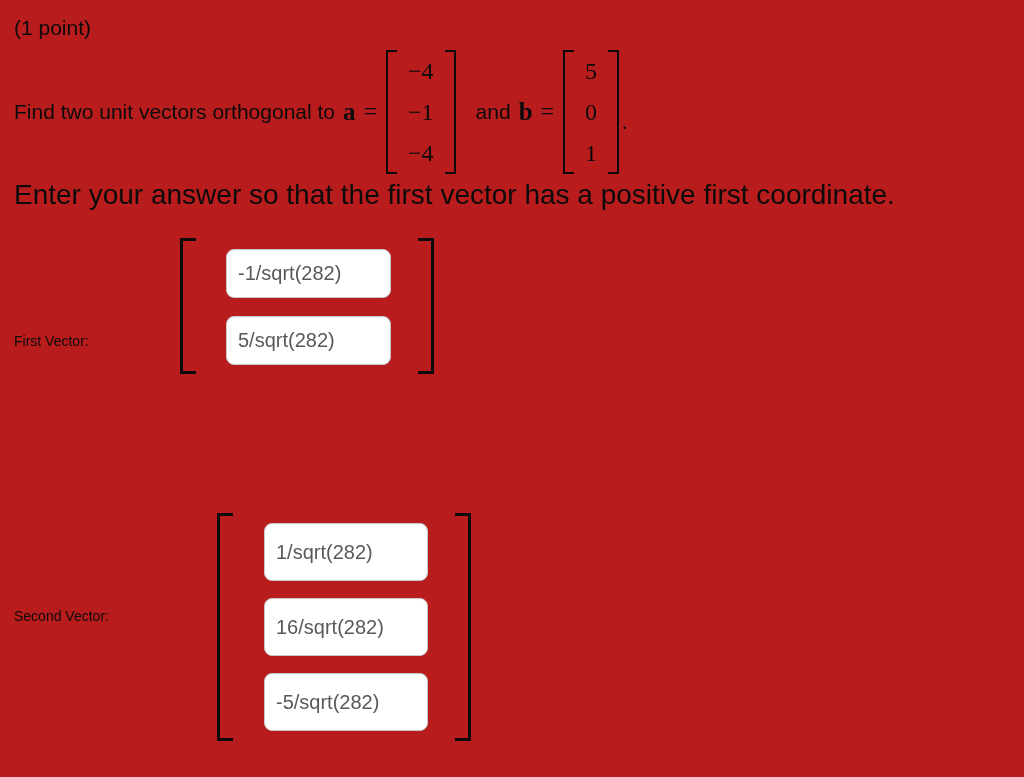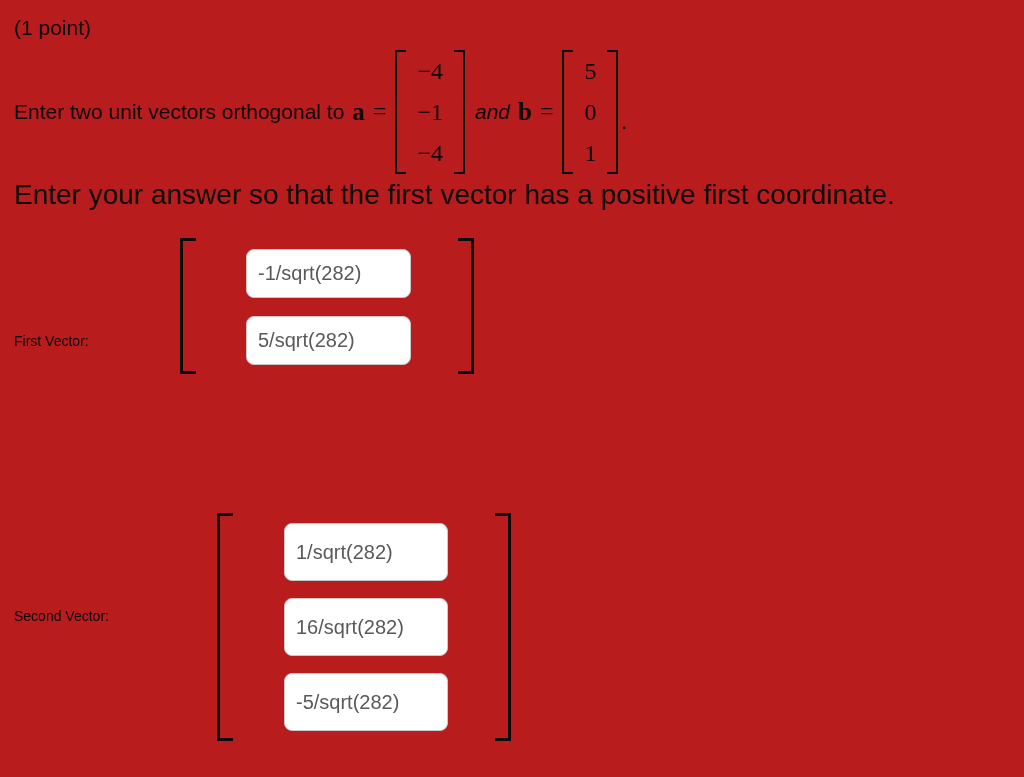--- a/index.html
+++ b/index.html
@@ -29,21 +29,21 @@
   }
   .math-var {
     font-family: "Liberation Serif", serif;
     font-weight: bold; font-size: 25px;
     margin: 0 8px 0 8px;
   }
   .math-eq {
     font-family: "Liberation Serif", serif;
     font-size: 24px; margin-right: 9px;
   }
-  .conj { margin: 0 0 0 10px; font-style: italic; }
+  .conj { margin: 0 0 0 20px; }
   .period {
     font-family: "Liberation Serif", serif;
     font-size: 22px; margin-left: 3px;
     transform: translateY(10px);
   }
 
   
   .mini-matrix { display: flex; align-items: stretch; height: 124px; }
   .mini-bracket { width: 9px; border: 2px solid #0b0b0b; }
   .mini-bracket.left  { border-right: none; }
@@ -58,21 +58,21 @@
   .instruction {
     position: absolute; left: 14px; top: 179px;
     font-size: 28px;
   }
 
   
   .vector-label {
     position: absolute; left: 14px;
     font-size: 14px; transform: translateY(-50%);
   }
-  .vec-matrix { position: absolute; display: flex; align-items: stretch; gap: 20px; }
+  .vec-matrix { position: absolute; display: flex; align-items: stretch; }
   .bracket { width: 13px; border: 3px solid #0b0b0b; }
   .bracket.left  { border-right: none; }
   .bracket.right { border-left: none; }
 
   .vec-inputs { display: flex; flex-direction: column; }
   .vec-matrix.first  .vec-inputs { gap: 18px; padding: 11px 0 9px;  margin: 0 27px 0 30px; }
   .vec-matrix.second .vec-inputs { gap: 17px; padding: 10px 0 10px; margin: 0 27px 0 31px; }
 
   .vec-input {
     box-sizing: border-box;
@@ -90,21 +90,21 @@
   .vec-matrix.second .vec-input { width: 164px; height: 58px; }
 </style>
 </head>
 <body>
 
 <div class="canvas">
 
   <div class="points">(1 point)</div>
 
   <div class="problem-line">
-    <span>Enter two unit vectors orthogonal to</span>
+    <span>Find two unit vectors orthogonal to</span>
     <span class="math-var">a</span>
     <span class="math-eq">=</span>
 
     <div class="mini-matrix">
       <div class="mini-bracket left"></div>
       <div class="mini-entries">
         <span>−4</span>
         <span>−1</span>
         <span>−4</span>
       </div>

